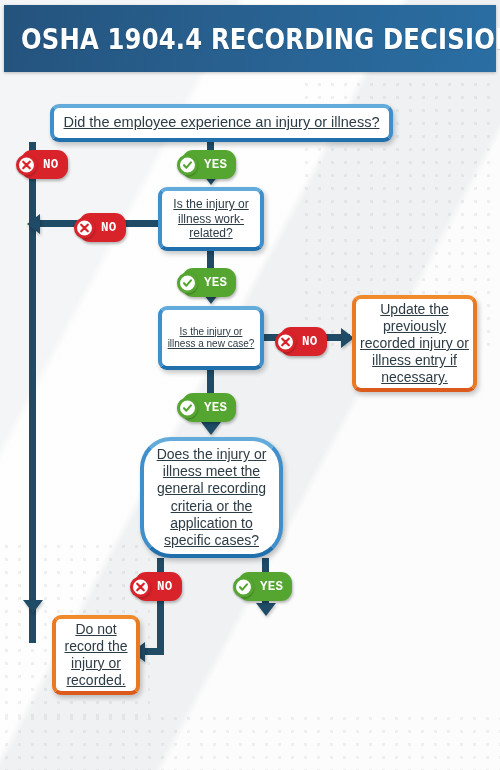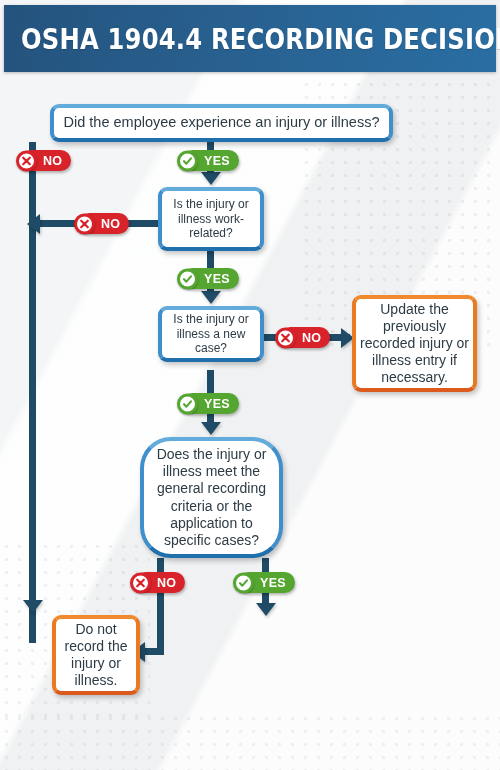--- a/index.html
+++ b/index.html
@@ -53,59 +53,59 @@
     box-sizing:border-box;
     background:#ffffff;
     border-radius:9px;
     display:flex;align-items:center;justify-content:center;
     text-align:center;
     color:#2d3b45;
     line-height:1.22;
     box-shadow:2px 3px 5px rgba(0,0,0,.22);
     z-index:5;
   }
-  .node .txt{display:block;padding:0 4px;}
+  .node .txt{display:block;padding:0 4px;text-decoration:underline;}
   .blue{
     border:4px solid #3f8fcc;
     border-top-color:#63abdb;
     border-bottom-color:#2170ae;
     background-clip:padding-box;
   }
   .orange{
     border:4px solid #ea7a22;
     border-top-color:#f08a2c;
     border-bottom-color:#dd5a1d;
     background-clip:padding-box;
   }
 
   #node-q1{left:50px;top:104px;width:343px;height:38px;font-size:14.5px;}
   #node-q2{left:158px;top:187px;width:106px;height:64px;font-size:12px;}
-  #node-q3{left:158px;top:306px;width:106px;height:56px;font-size:12px;}
+  #node-q3{left:158px;top:306px;width:106px;height:64px;font-size:10px;}
   #node-q4{left:140px;top:437px;width:143px;height:121px;font-size:14px;border-radius:31px;}
   #node-update{left:352px;top:295px;width:125px;height:97px;font-size:14px;}
   #node-donot{left:52px;top:615px;width:88px;height:80px;font-size:14px;}
   #node-record{left:222px;top:617px;width:88px;height:66px;font-size:14px;}
 
   
   .line{position:absolute;background:#1f4b66;z-index:2;}
   .vline{width:7px;}
   .hline{height:7px;}
   .arrow{position:absolute;width:0;height:0;z-index:3;
     filter:drop-shadow(1px 2px 1.5px rgba(0,0,0,.22));}
   .arrow-down{border-left:10px solid transparent;border-right:10px solid transparent;border-top:13px solid #1f4b66;}
   .arrow-left{border-top:10px solid transparent;border-bottom:10px solid transparent;border-right:13px solid #1f4b66;}
   .arrow-right{border-top:10px solid transparent;border-bottom:10px solid transparent;border-left:13px solid #1f4b66;}
 
   
   .badge{
-    position:absolute;height:21px;border-radius:11px;
+    position:absolute;height:29px;border-radius:11px;
     display:flex;align-items:center;
     padding:0 9px 0 22px;
     color:#fff;font-weight:bold;font-size:12.5px;letter-spacing:.3px;
-    font-family:Liberation Sans, sans-serif;
+    font-family:Liberation Mono, monospace;
     box-shadow:1px 2px 3px rgba(0,0,0,.28);
     z-index:8;white-space:nowrap;
   }
   .badge.no{background:#d8232a;}
   .badge.yes{background:#55a630;}
   .badge .disc{
     position:absolute;left:-5px;top:50%;transform:translateY(-50%);
     width:21px;height:21px;border-radius:50%;
     background:#ffffff;
     display:flex;align-items:center;justify-content:center;
@@ -170,21 +170,21 @@
 
   <div class="node blue" id="node-q4">
     <span class="txt">Does the injury or illness meet the general recording criteria or the application to specific cases?</span>
   </div>
 
   <div class="node orange" id="node-update">
     <span class="txt">Update the previously recorded injury or illness entry if necessary.</span>
   </div>
 
   <div class="node orange" id="node-donot">
-    <span class="txt">Do not record the injury or illness.</span>
+    <span class="txt">Do not record the injury or recorded.</span>
   </div>
 
 
   <div class="badge no" style="left:21px;top:150px;">
     <span class="disc">
       <svg width="11" height="11" viewBox="0 0 12 12" aria-hidden="true">
           <path d="M2.4 2.4 L9.6 9.6 M9.6 2.4 L2.4 9.6" stroke="#d8232a" stroke-width="2.4" stroke-linecap="round"></path>
         </svg>
     </span>
     <span>NO</span>

